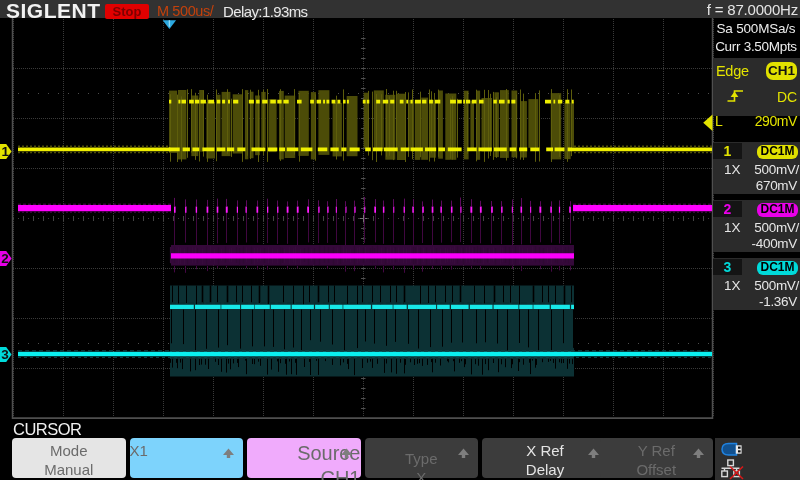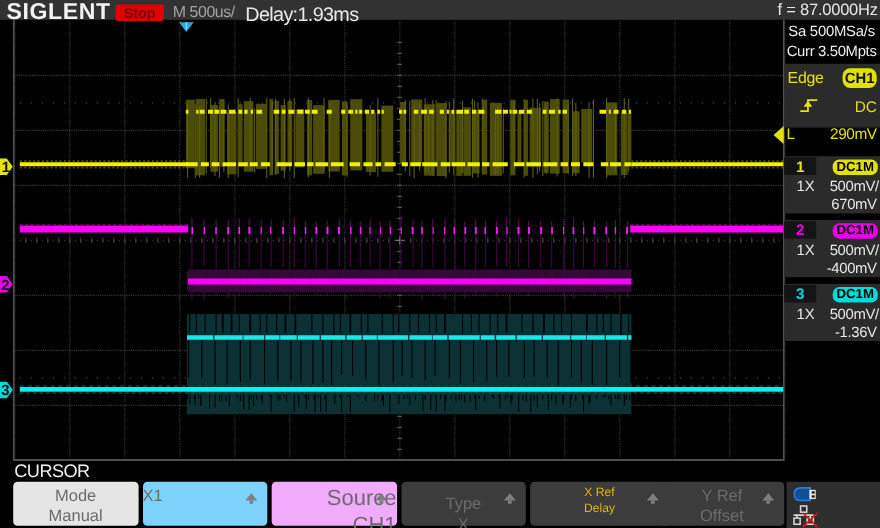--- a/index.html
+++ b/index.html
@@ -121,22 +121,22 @@
     <text x="1.2" y="263.3" font-size="13.5" font-weight="bold" fill="#111">2</text>
     <polygon points="0,347 6.2,347 11.6,354.5 6.2,362 0,362" fill="#00dada"></polygon>
     <text x="1.2" y="359.3" font-size="13.5" font-weight="bold" fill="#111">3</text>
     <polygon points="712.5,114.5 712.5,131 703.2,122.7" fill="#e3e300"></polygon>
     <polygon points="162.7,20.2 176.1,20.2 169.4,29" fill="#2ba8e0"></polygon>
     <line x1="169.4" y1="20.2" x2="169.4" y2="26.8" stroke="#8fd8f4" stroke-width="1.4"></line>
   </svg>
 
 <div class="abs" style="left:6px;top:-1px;width:100px;height:20px;color:#f2f2f2;font-size:21px;font-weight:bold;letter-spacing:0.5px">SIGLENT</div>
 <div class="abs" style="left:105px;top:4px;width:44px;height:15px;background:#e10000;border-radius:2px;color:#7c0000;font-size:13px;font-weight:bold;text-align:center;line-height:15px">Stop</div>
-<div class="abs" style="left:157px;top:3px;color:#a3a3a3;font-size:14.5px;letter-spacing:-0.4px">M 500us/</div>
-<div class="abs" style="left:223px;top:3px;color:#e8e8e8;font-size:18px;letter-spacing:-0.6px">Delay:1.93ms</div>
+<div class="abs" style="left:157px;top:3px;color:#c2410c;font-size:14.5px;letter-spacing:-0.4px">M 500us/</div>
+<div class="abs" style="left:223px;top:3px;color:#e8e8e8;font-size:15px;letter-spacing:-0.6px">Delay:1.93ms</div>
 <div class="abs" style="left:700px;top:1px;width:98px;text-align:right;color:#e5e5e5;font-size:15px;letter-spacing:-0.2px">f = 87.0000Hz</div>
 
 <div class="abs" style="left:714px;top:21px;width:84px;color:#ececec;font-size:13.5px;text-align:center;white-space:nowrap;letter-spacing:-0.2px">Sa 500MSa/s</div>
 <div class="abs" style="left:713px;top:39px;width:86px;color:#ececec;font-size:13.5px;text-align:center;white-space:nowrap;letter-spacing:-0.3px">Curr 3.50Mpts</div>
 <div class="abs" style="left:713px;top:58px;width:87px;height:58px;background:#2b2b2b">
   <div class="abs" style="left:3px;top:4.5px;color:#e3e300;font-size:14.5px;letter-spacing:-0.3px">Edge</div>
   <div class="abs" style="left:53px;top:4px;width:31px;height:18px;background:#e1e100;border-radius:7px;color:#111;font-size:13.5px;font-weight:bold;text-align:center;line-height:18px">CH1</div>
   <svg width="17" height="16" class="abs" style="left:14px;top:29.5px" viewBox="0 0 17 16">
     <path d="M0.5 13H7.5V3H16" stroke="#e3e300" stroke-width="1.6" fill="none"></path>
     <polygon points="3.6,9 11.4,9 7.5,3.6" fill="#e3e300"></polygon>
@@ -187,21 +187,21 @@
     </svg>
 </div>
 <div class="abs" style="left:364.5px;top:438px;width:113.5px;height:40px;background:#3c3c3c;border-radius:4px;color:#6b6b6b;font-size:15px;text-align:center">
   <div style="margin-top:12px">Type</div>
     <div style="margin-top:2px">X</div>
     <svg width="11" height="10.5" style="position:absolute;right:9px;top:9.5px">
       <polygon points="0,7 11,7 5.5,0.5" fill="#7e7e7e"></polygon>
       <rect x="3.8" y="7" width="3.4" height="3.5" fill="#7e7e7e"></rect>
     </svg>
 </div>
-<div class="abs" style="left:482px;top:438px;width:126px;height:40px;background:#3c3c3c;border-radius:4px;color:#eab308;font-size:11px;text-align:center">
+<div class="abs" style="left:482px;top:438px;width:126px;height:40px;background:#3c3c3c;border-radius:4px;color:#e5e5e5;font-size:15px;text-align:center">
   <div style="margin-top:3.5px">X Ref</div>
     <div style="margin-top:2px">Delay</div>
     <svg width="11" height="10.5" style="position:absolute;right:9px;top:9.5px">
       <polygon points="0,7 11,7 5.5,0.5" fill="#7e7e7e"></polygon>
       <rect x="3.8" y="7" width="3.4" height="3.5" fill="#7e7e7e"></rect>
     </svg>
 </div>
 <div class="abs" style="left:599.5px;top:438px;width:113.5px;height:40px;background:#3c3c3c;border-radius:4px;color:#6b6b6b;font-size:15px;text-align:center">
   <div style="margin-top:3.5px">Y Ref</div>
     <div style="margin-top:2px">Offset</div>

